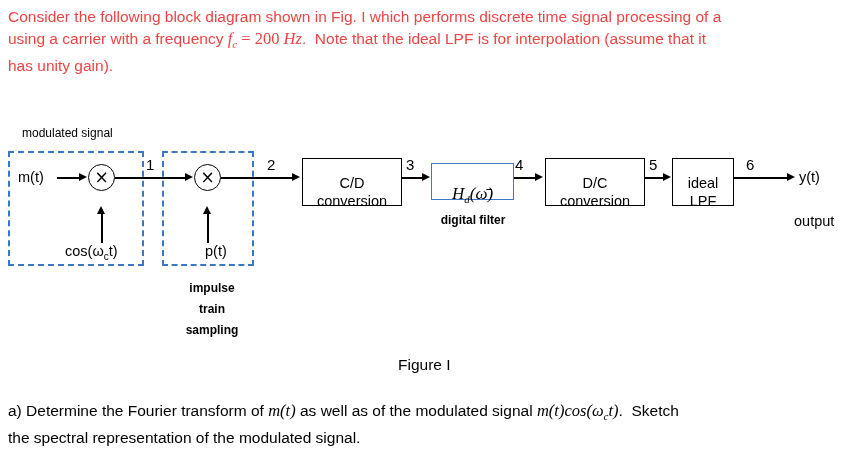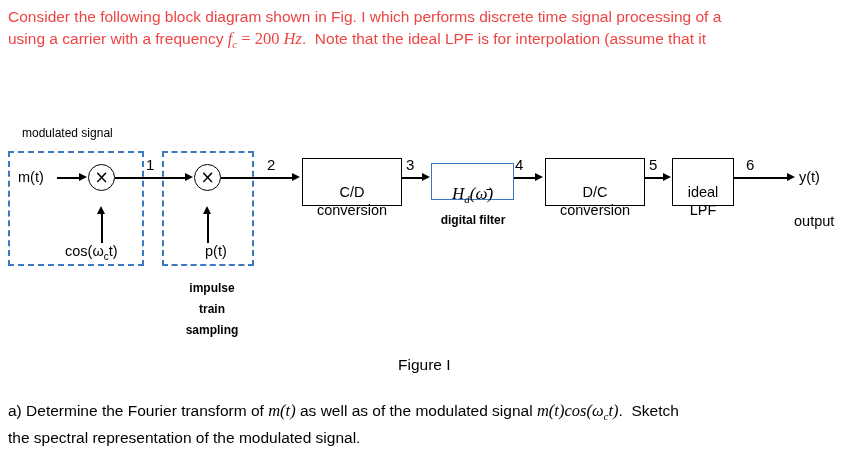--- a/index.html
+++ b/index.html
@@ -103,21 +103,21 @@
     border-bottom: 8px solid #000;
   }
 
   .blk {
     position: absolute;
     border: 1.6px solid #000;
     box-sizing: border-box;
     text-align: center;
     font-size: 14.5px;
     line-height: 18px;
-    padding-top: 24px;
+    padding-top: 15px;
     background: #fff;
   }
   .blk.cd   { left: 302px; top: 40px; width: 100px; height: 48px; }
   .blk.hd   { left: 431px; top: 45px; width: 83px;  height: 37px; }
   .blk.dc   { left: 545px; top: 40px; width: 100px; height: 48px; }
   .blk.lpf  { left: 672px; top: 40px; width: 62px;  height: 48px; }
   .blk.hd   { border-color: #3b78c3; padding-top: 21px; }
 
   .txt { position: absolute; font-size: 14.5px; }
   .txt.sm { font-size: 12px; font-weight: bold; }
@@ -143,20 +143,21 @@
   .parta .ln { display: block; white-space: pre; }
 </style>
 </head>
 <body>
 
 <div class="page">
 
   <div class="intro">
     <span class="ln">Consider the following block diagram shown in Fig. I which performs discrete time signal processing of a</span>
     <span class="ln"><span>using a carrier with a frequency </span><span class="mathit">f</span><sub class="mathit" style="font-size:11px">c</sub><span class="mathrm"> = 200 </span><span class="mathit">Hz</span><span>.  Note that the ideal LPF is for interpolation (assume that it</span></span>
+    <span class="ln">has unity gain).</span>
   </div>
 
   <div class="diagram">
 
     <div class="label-mod-signal">modulated signal</div>
 
     <div class="dashbox one"></div>
     <div class="dashbox two"></div>
 
     <div class="txt" style="left:18px; top:51px;">m(t)</div>

